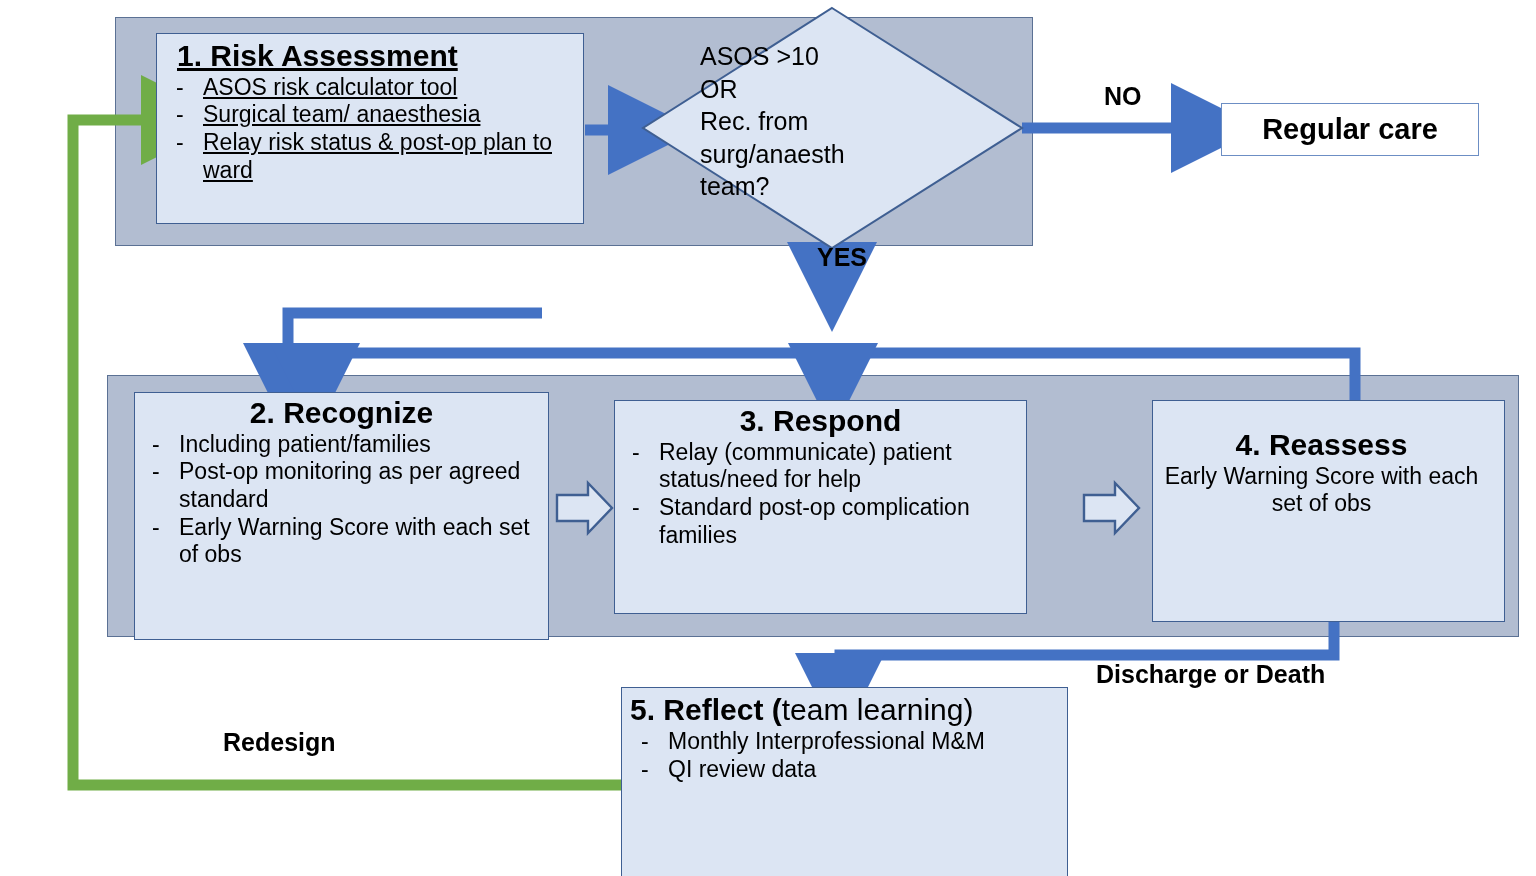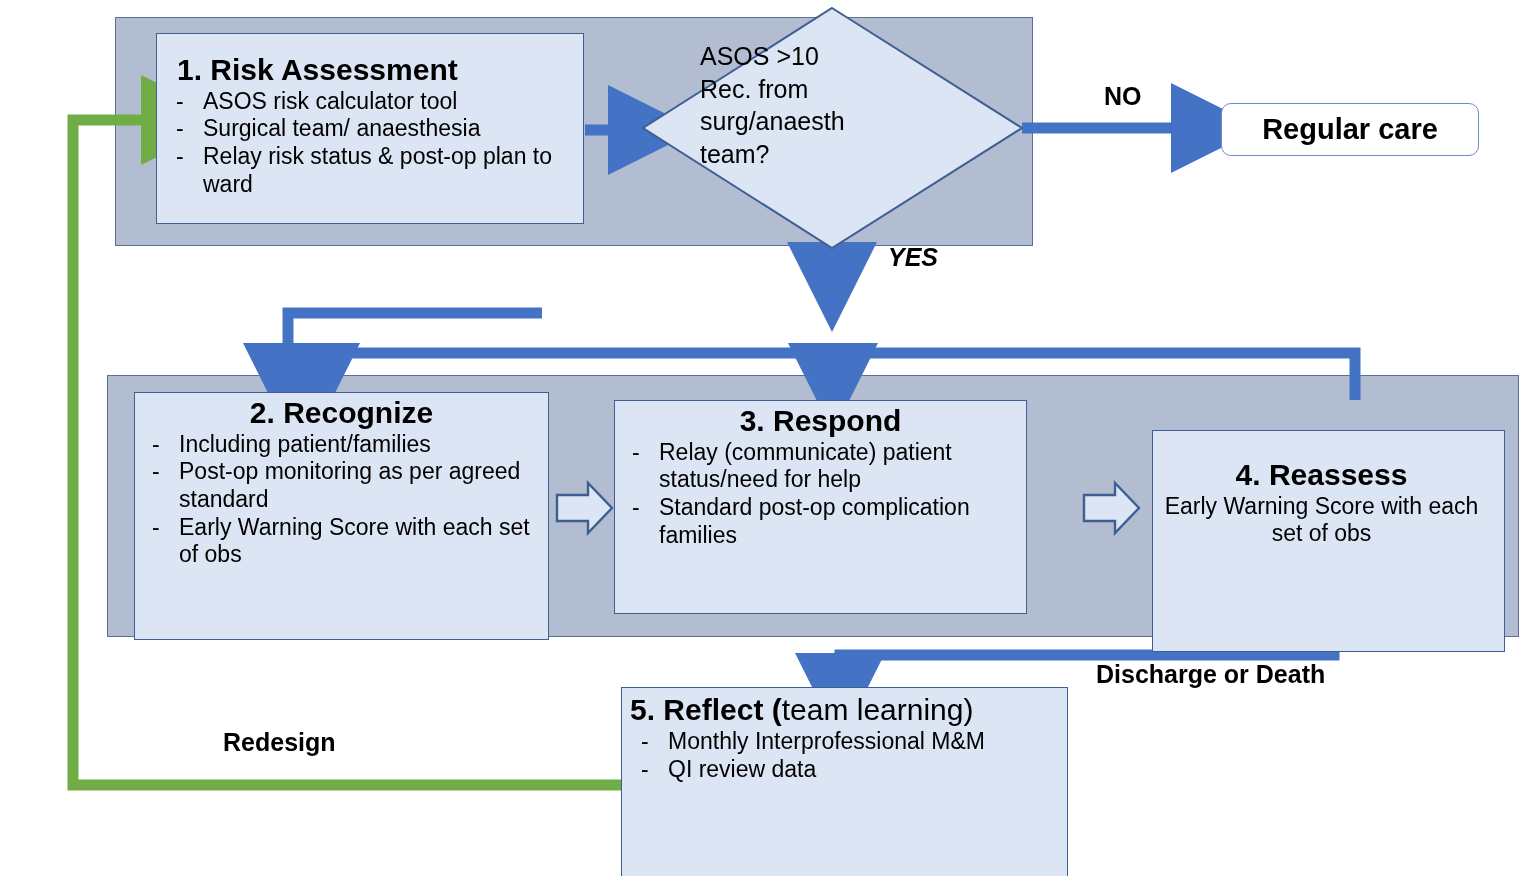--- a/index.html
+++ b/index.html
@@ -62,60 +62,61 @@
     <polygon points="832,8 1022,128 832,248 643,128" fill="#dce5f3" stroke="#3f5f92" stroke-width="2"></polygon>
 
     <polygon points="557,495 588,495 588,483 612,508 588,533 588,521 557,521" fill="#dce5f3" stroke="#3f5f92" stroke-width="2.4"></polygon>
 
     <polygon points="1084,495 1115,495 1115,483 1139,508 1115,533 1115,521 1084,521" fill="#dce5f3" stroke="#3f5f92" stroke-width="2.4"></polygon>
   </svg>
 
   <div style="position:absolute;left:700px;top:40px;width:264px;
               font-size:25px;line-height:1.30;">
     <div>ASOS &gt;10</div>
+    <div>OR</div>
     <div>Rec. from</div>
     <div>surg/anaesth</div>
     <div>team?</div>
   </div>
 
-  <div class="card" style="left:156px;top:33px;width:428px;height:191px;padding:20px 8px 0 8px;">
+  <div class="card" style="left:156px;top:33px;width:428px;height:191px;padding:6px 8px 0 8px;text-decoration:underline;">
     <div class="ttl" style="font-size:30px;text-align:left;padding-left:12px;margin-bottom:2px;">1. Risk Assessment</div>
     <ul class="bul" style="font-size:23px;">
       <li><span class="dash">-</span><span>ASOS risk calculator tool</span></li>
       <li><span class="dash">-</span><span>Surgical team/ anaesthesia</span></li>
       <li><span class="dash">-</span><span>Relay risk status &amp; post-op plan to ward</span></li>
     </ul>
   </div>
 
-  <div class="plain" style="left:1221px;top:103px;width:258px;height:53px;display:flex;align-items:center;justify-content:center;border-radius:10px;">
+  <div class="plain" style="left:1221px;top:103px;width:258px;height:53px;display:flex;align-items:center;justify-content:center;">
     <span class="ttl" style="font-size:29px;">Regular care</span>
   </div>
 
   <div class="lbl" style="left:1104px;top:82px;font-size:25px;">NO</div>
-  <div class="lbl" style="left:888px;top:243px;font-size:25px;font-style:italic;">YES</div>
+  <div class="lbl" style="left:817px;top:243px;font-size:25px;">YES</div>
 
 
   <div class="card" style="left:134px;top:392px;width:415px;height:248px;padding:4px 6px 0 6px;">
     <div class="ttl" style="font-size:30px;margin-bottom:2px;">2. Recognize</div>
     <ul class="bul" style="font-size:23px;">
       <li><span class="dash">-</span><span>Including patient/families</span></li>
       <li><span class="dash">-</span><span>Post-op monitoring as per agreed standard</span></li>
       <li><span class="dash">-</span><span>Early Warning Score with each set of obs</span></li>
     </ul>
   </div>
 
   <div class="card" style="left:614px;top:400px;width:413px;height:214px;padding:4px 6px 0 6px;">
     <div class="ttl" style="font-size:30px;margin-bottom:2px;">3. Respond</div>
     <ul class="bul" style="font-size:23px;">
       <li><span class="dash">-</span><span>Relay (communicate) patient status/need for help</span></li>
       <li><span class="dash">-</span><span>Standard post-op complication families</span></li>
     </ul>
   </div>
 
-  <div class="card" style="left:1152px;top:400px;width:353px;height:222px;padding:28px 14px 0 0;margin-top:30px;">
+  <div class="card" style="left:1152px;top:400px;width:353px;height:222px;padding:28px 14px 0 0;">
     <div class="ttl" style="font-size:30px;margin-bottom:2px;">4. Reassess</div>
     <div class="sub" style="font-size:23px;">Early Warning Score with each set of obs</div>
   </div>
 
   <div class="card" style="left:621px;top:687px;width:447px;height:234px;padding:6px 8px 0 8px;">
     <div style="font-size:30px;line-height:1.08;margin-bottom:2px;white-space:nowrap;">
       <span style="font-weight:bold;">5. Reflect (</span><span>team learning)</span>
     </div>
     <ul class="bul" style="font-size:23px;">
       <li><span class="dash">-</span><span>Monthly Interprofessional M&amp;M</span></li>

